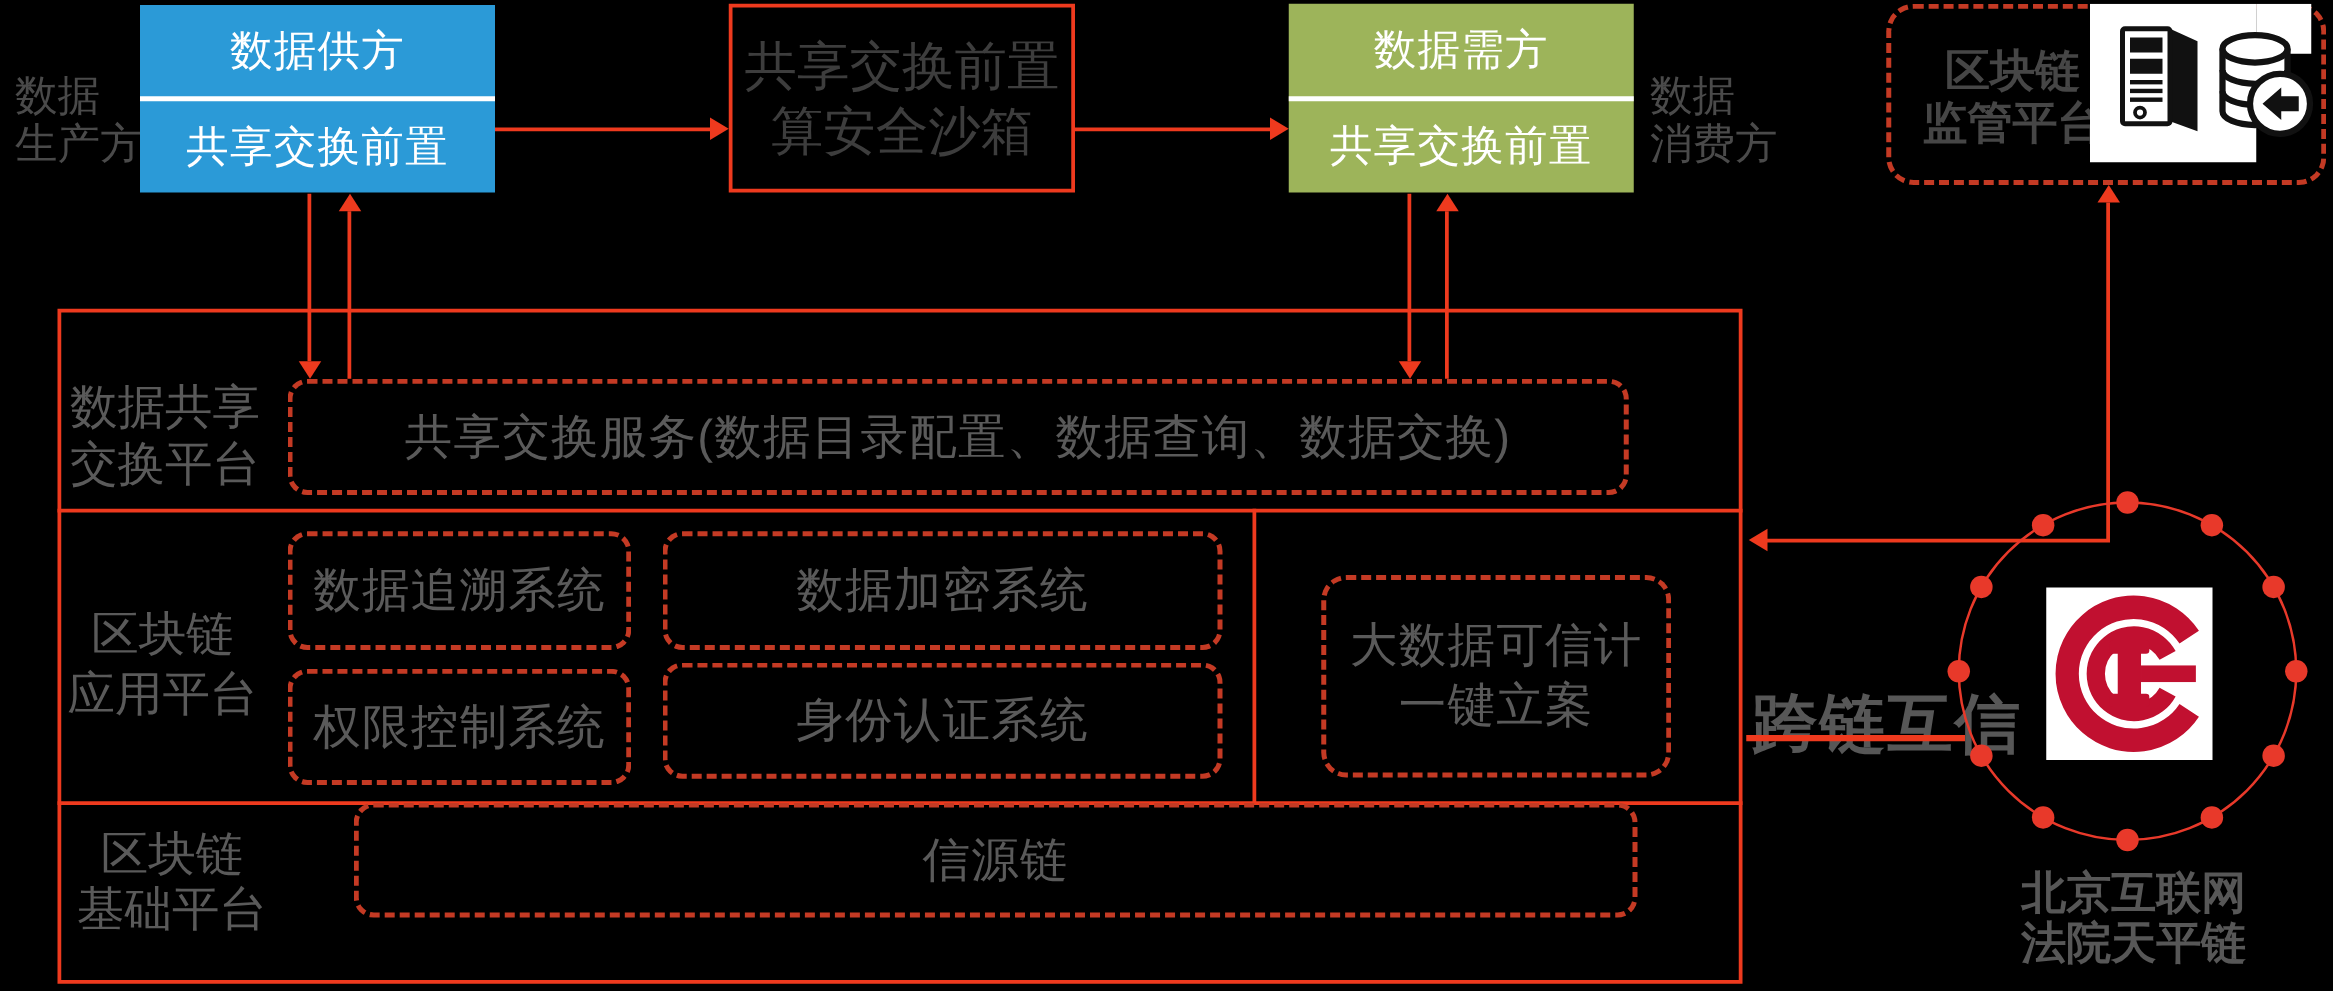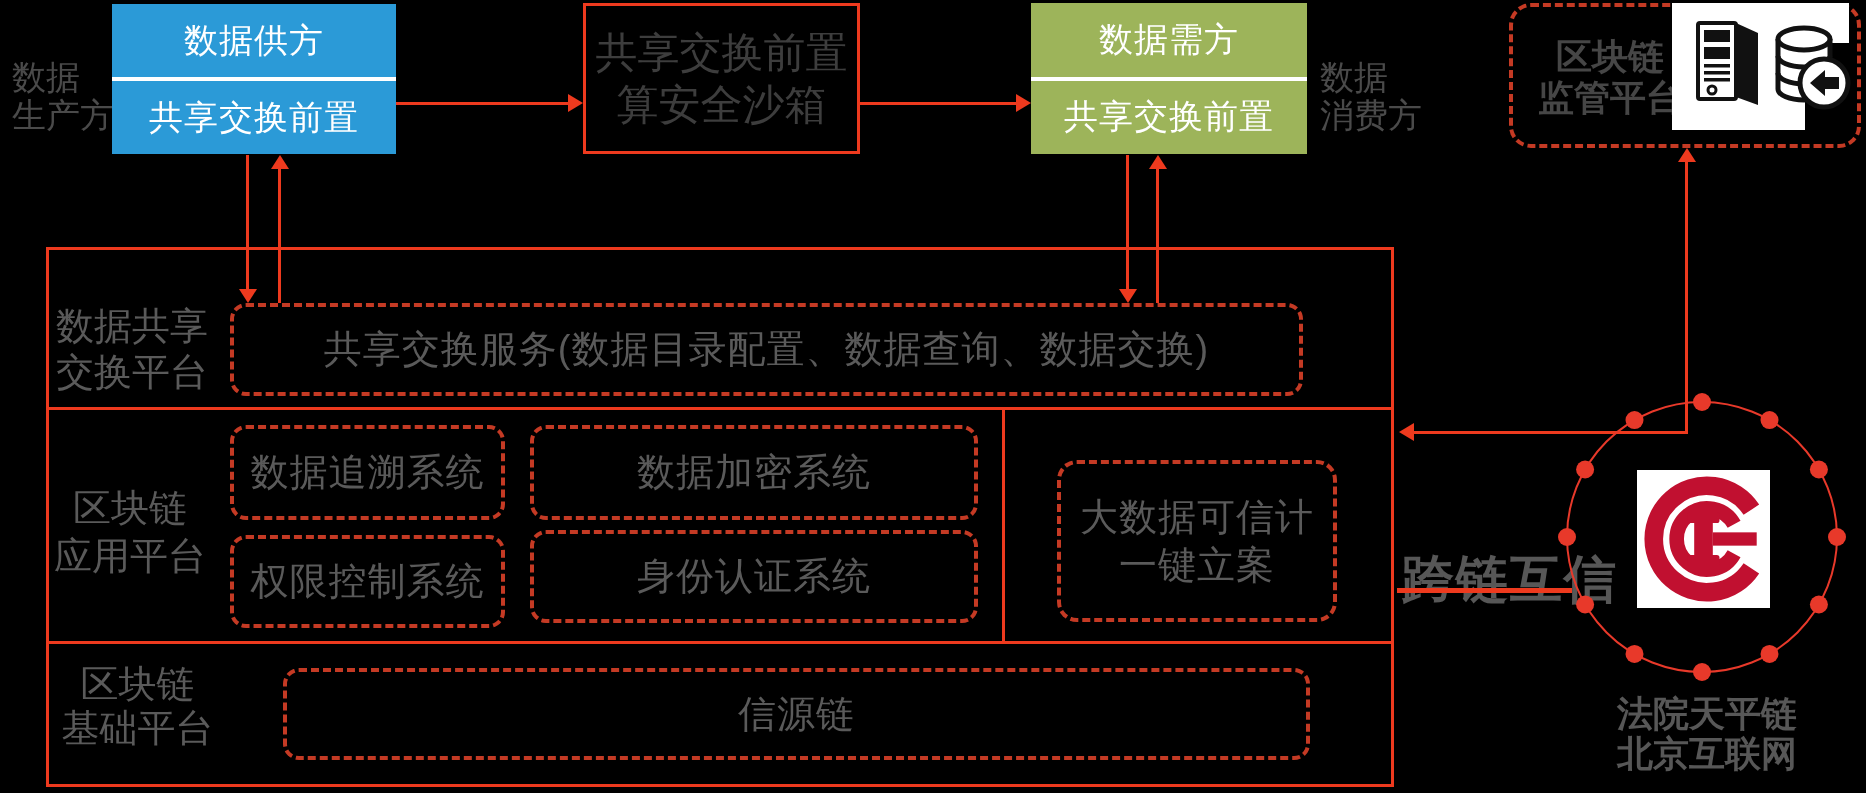--- a/index.html
+++ b/index.html
@@ -161,21 +161,21 @@
   </div>
   <div class="abs dashed-box" style="left:1057px;top:460px;width:280px;height:162px;border-radius:20px;line-height:48px;">
     <div>大数据可信计</div>
     <div>一键立案</div>
   </div>
 
   <div class="abs row-label" style="left:55px;top:662px;width:165px;line-height:44px;">
     <div>区块链</div>
     <div>基础平台</div>
   </div>
-  <div class="abs dashed-box" style="left:283px;top:668px;width:1027px;height:92px;">
+  <div class="abs dashed-box" style="left:283px;top:642px;width:1027px;height:92px;">
     <div>信源链</div>
   </div>
 
   <div class="abs bold" style="left:1402px;top:545px;font-size:52px;color:#575757;letter-spacing:2px;">跨链互信</div>
   <div class="abs thickline" style="left:1397px;top:588px;width:175px;"></div>
 
   <svg class="abs" style="left:1557px;top:392px;" width="290" height="290" viewBox="0 0 290 290">
     <circle cx="145" cy="145" r="135" fill="none" stroke="#e8392a" stroke-width="2"></circle>
     <g fill="#e8392a">
       <circle cx="280" cy="145" r="9"></circle>
@@ -200,17 +200,17 @@
       <g fill="#c11030">
         <rect x="43" y="34" width="14" height="32" rx="3"></rect>
         <rect x="38" y="30" width="24" height="8" rx="2"></rect>
         <rect x="38" y="62" width="24" height="8" rx="2"></rect>
         <rect x="57" y="45" width="33" height="10"></rect>
       </g>
     </svg>
   </div>
 
   <div class="abs ctext bold" style="left:1608px;top:694px;width:198px;font-size:36px;line-height:40px;color:#575757;">
+    <div>北京互联网</div>
     <div>法院天平链</div>
-    <div>北京互联网</div>
   </div>
 
 </div>
 
 </body></html>

